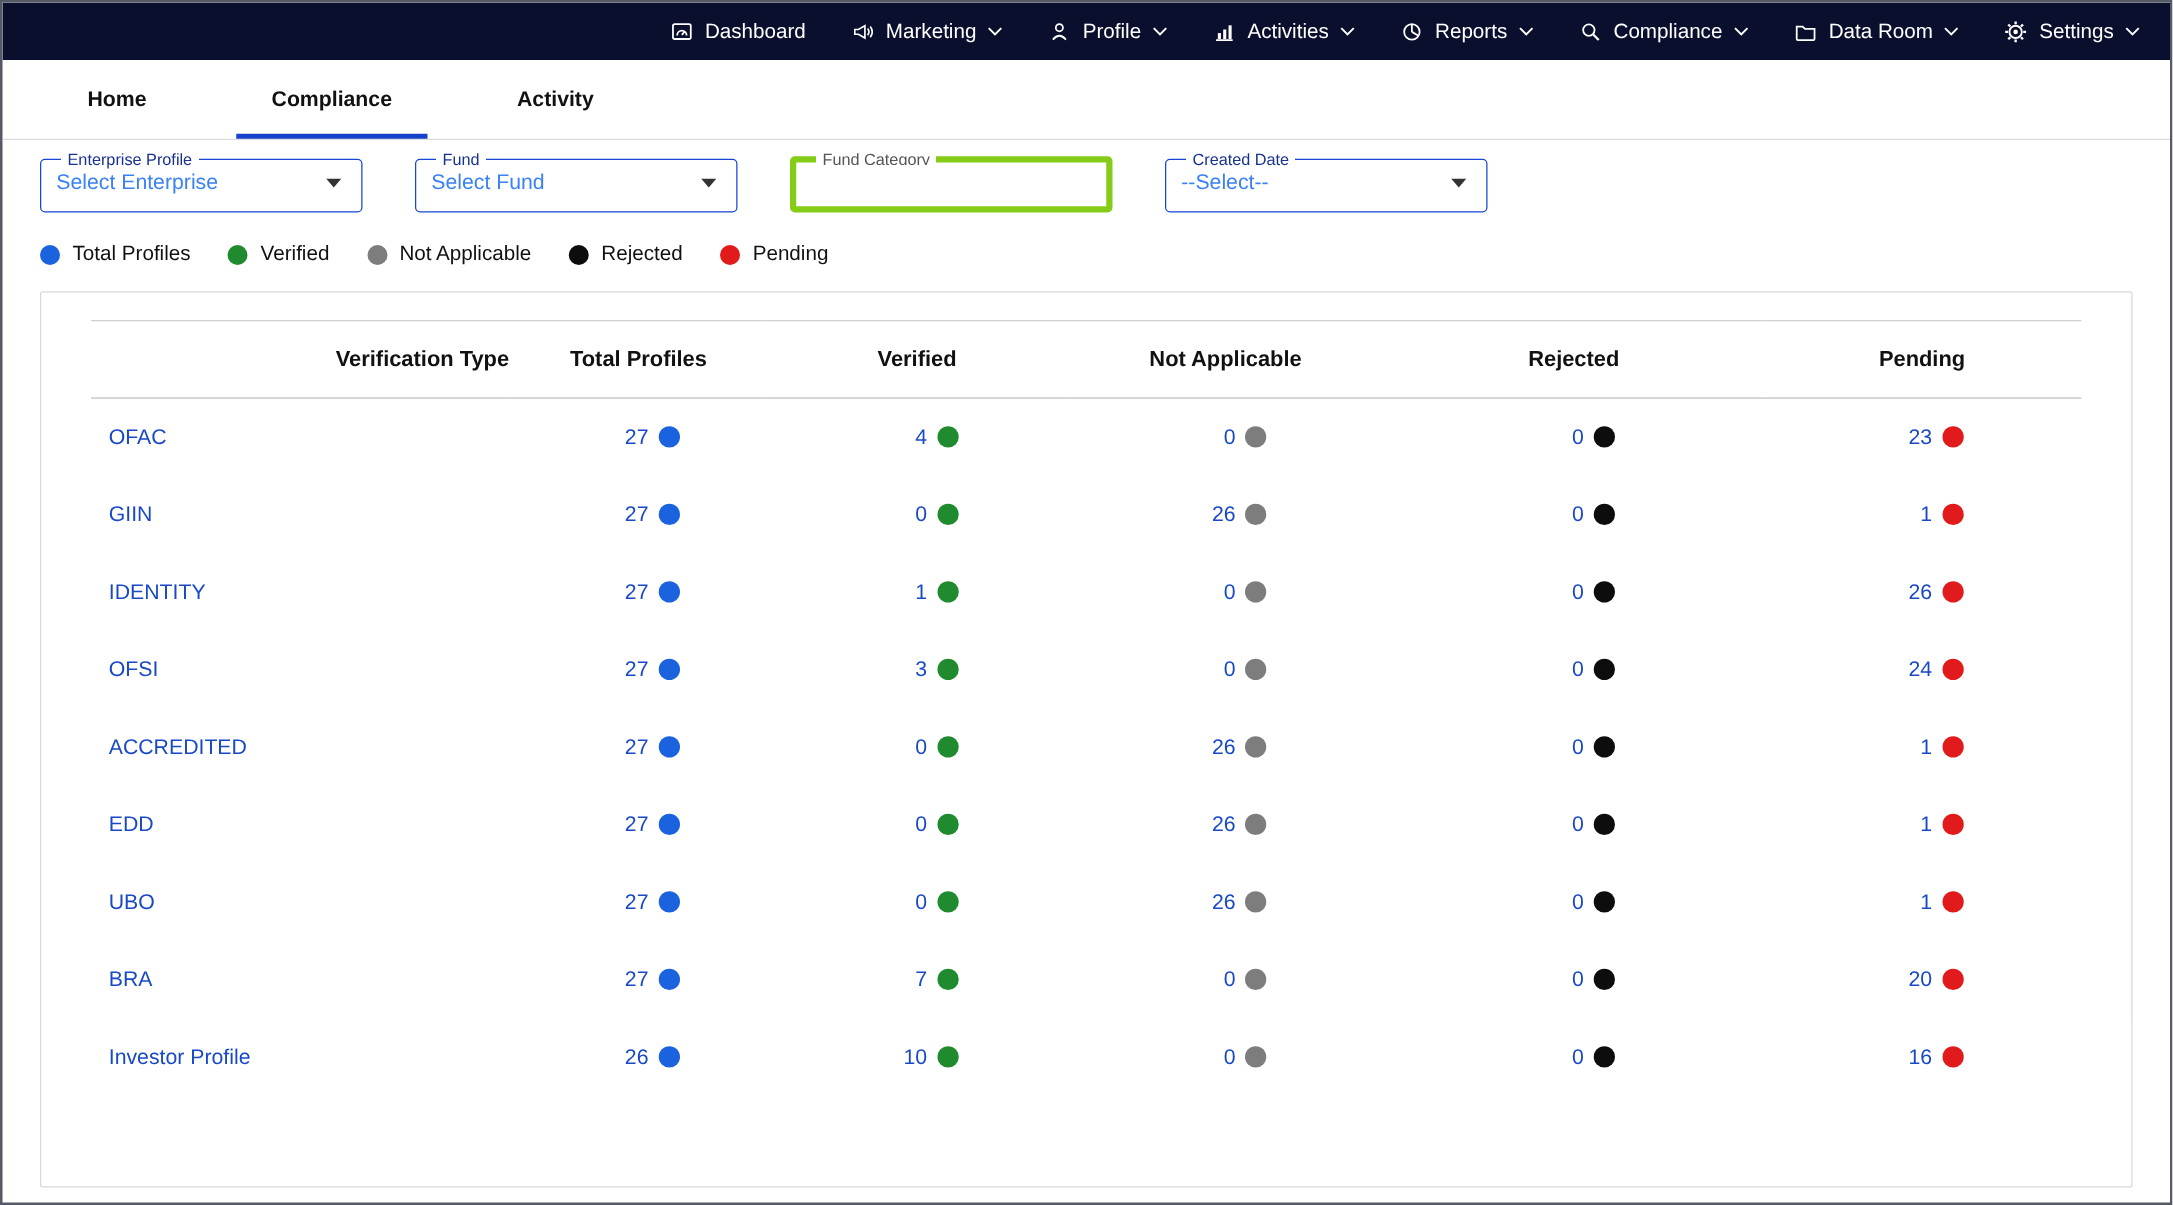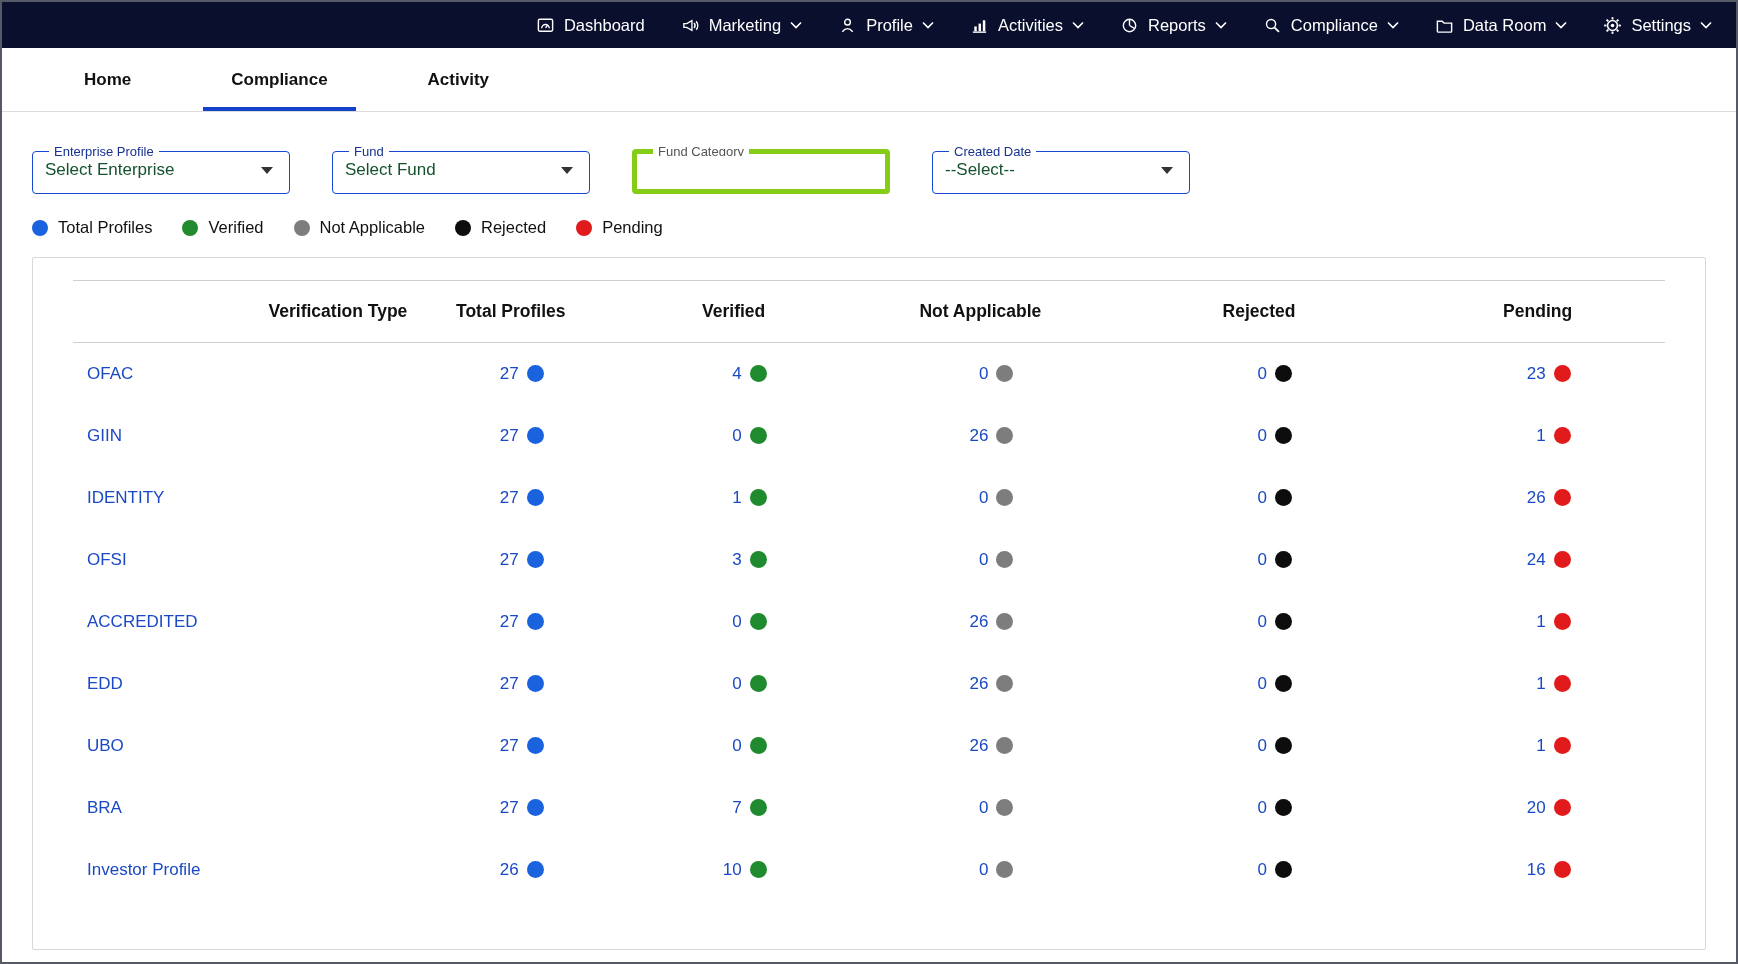--- a/index.html
+++ b/index.html
@@ -7,33 +7,33 @@
   body { font-family: "Liberation Sans", sans-serif; width:1738px; height:964px; }
   .page { width:1738px; height:964px; border:2px solid #555a66; display:flex; flex-direction:column; background:#fff; overflow:hidden; }
 
   
   .topnav { height:46px; background:#0b0f2e; display:flex; align-items:center; justify-content:flex-end; gap:36px; padding-right:24px; flex:0 0 auto; }
   .nav-item { display:flex; align-items:center; gap:9px; color:#fff; font-size:16.5px; cursor:pointer; white-space:nowrap; }
   .nav-item svg { display:block; }
   .chev { width:12px; height:8px; display:inline-block; }
 
   
-  .tabbar { display:flex; align-items:stretch; height:64px; border-bottom:1px solid #dcdcdc; padding-left:54px; gap:44px; flex:0 0 auto; }
+  .tabbar { display:flex; align-items:stretch; height:64px; border-bottom:1px solid #dcdcdc; padding-left:40px; gap:44px; flex:0 0 auto; }
   .tab { position:relative; display:flex; align-items:center; padding:0 28px; font-size:17px; font-weight:bold; color:#111; cursor:pointer; }
   .tab.active::after { content:""; position:absolute; left:0; right:0; bottom:0; height:4px; background:#1442c8; }
 
   
-  .filters { display:flex; gap:42px; padding-left:30px; margin-top:32px; flex:0 0 auto; }
+  .filters { display:flex; gap:42px; padding-left:30px; margin-top:8px; flex:0 0 auto; }
   fieldset.filter { width:258px; height:50px; border-radius:4px; padding:0 12px; }
   fieldset.blue { border:1.6px solid #1546d4; }
   fieldset.gray { border:5px solid #84cc16; }
   fieldset legend { font-size:13px; padding:0 5px; margin-left:4px; }
   fieldset.blue legend { color:#17328f; }
   fieldset.gray legend { color:#555; }
-  .fs-value { display:flex; align-items:center; justify-content:space-between; height:28px; margin-top:-3px; font-size:17px; font-weight:500; color:#14532d; cursor:pointer; }
+  .fs-value { display:flex; align-items:center; justify-content:space-between; height:28px; margin-top:-3px; font-size:17px; font-weight:500; color:#3b82f6; cursor:pointer; }
   .caret-down { width:0; height:0; border-left:6px solid transparent; border-right:6px solid transparent; border-top:7px solid #333; margin-right:4px; }
   .fc-input { border:none; outline:none; width:100%; height:26px; margin-top:-3px; font-size:17px; font-family:"Liberation Sans",sans-serif; }
 
   
   .legend { display:flex; align-items:center; gap:30px; padding-left:30px; margin-top:24px; flex:0 0 auto; }
   .legend-item { display:flex; align-items:center; gap:10px; font-size:16.5px; font-weight:500; color:#111; }
   .dot { border-radius:50%; display:inline-block; }
   .legend-item .dot { width:16px; height:16px; }
 
   

